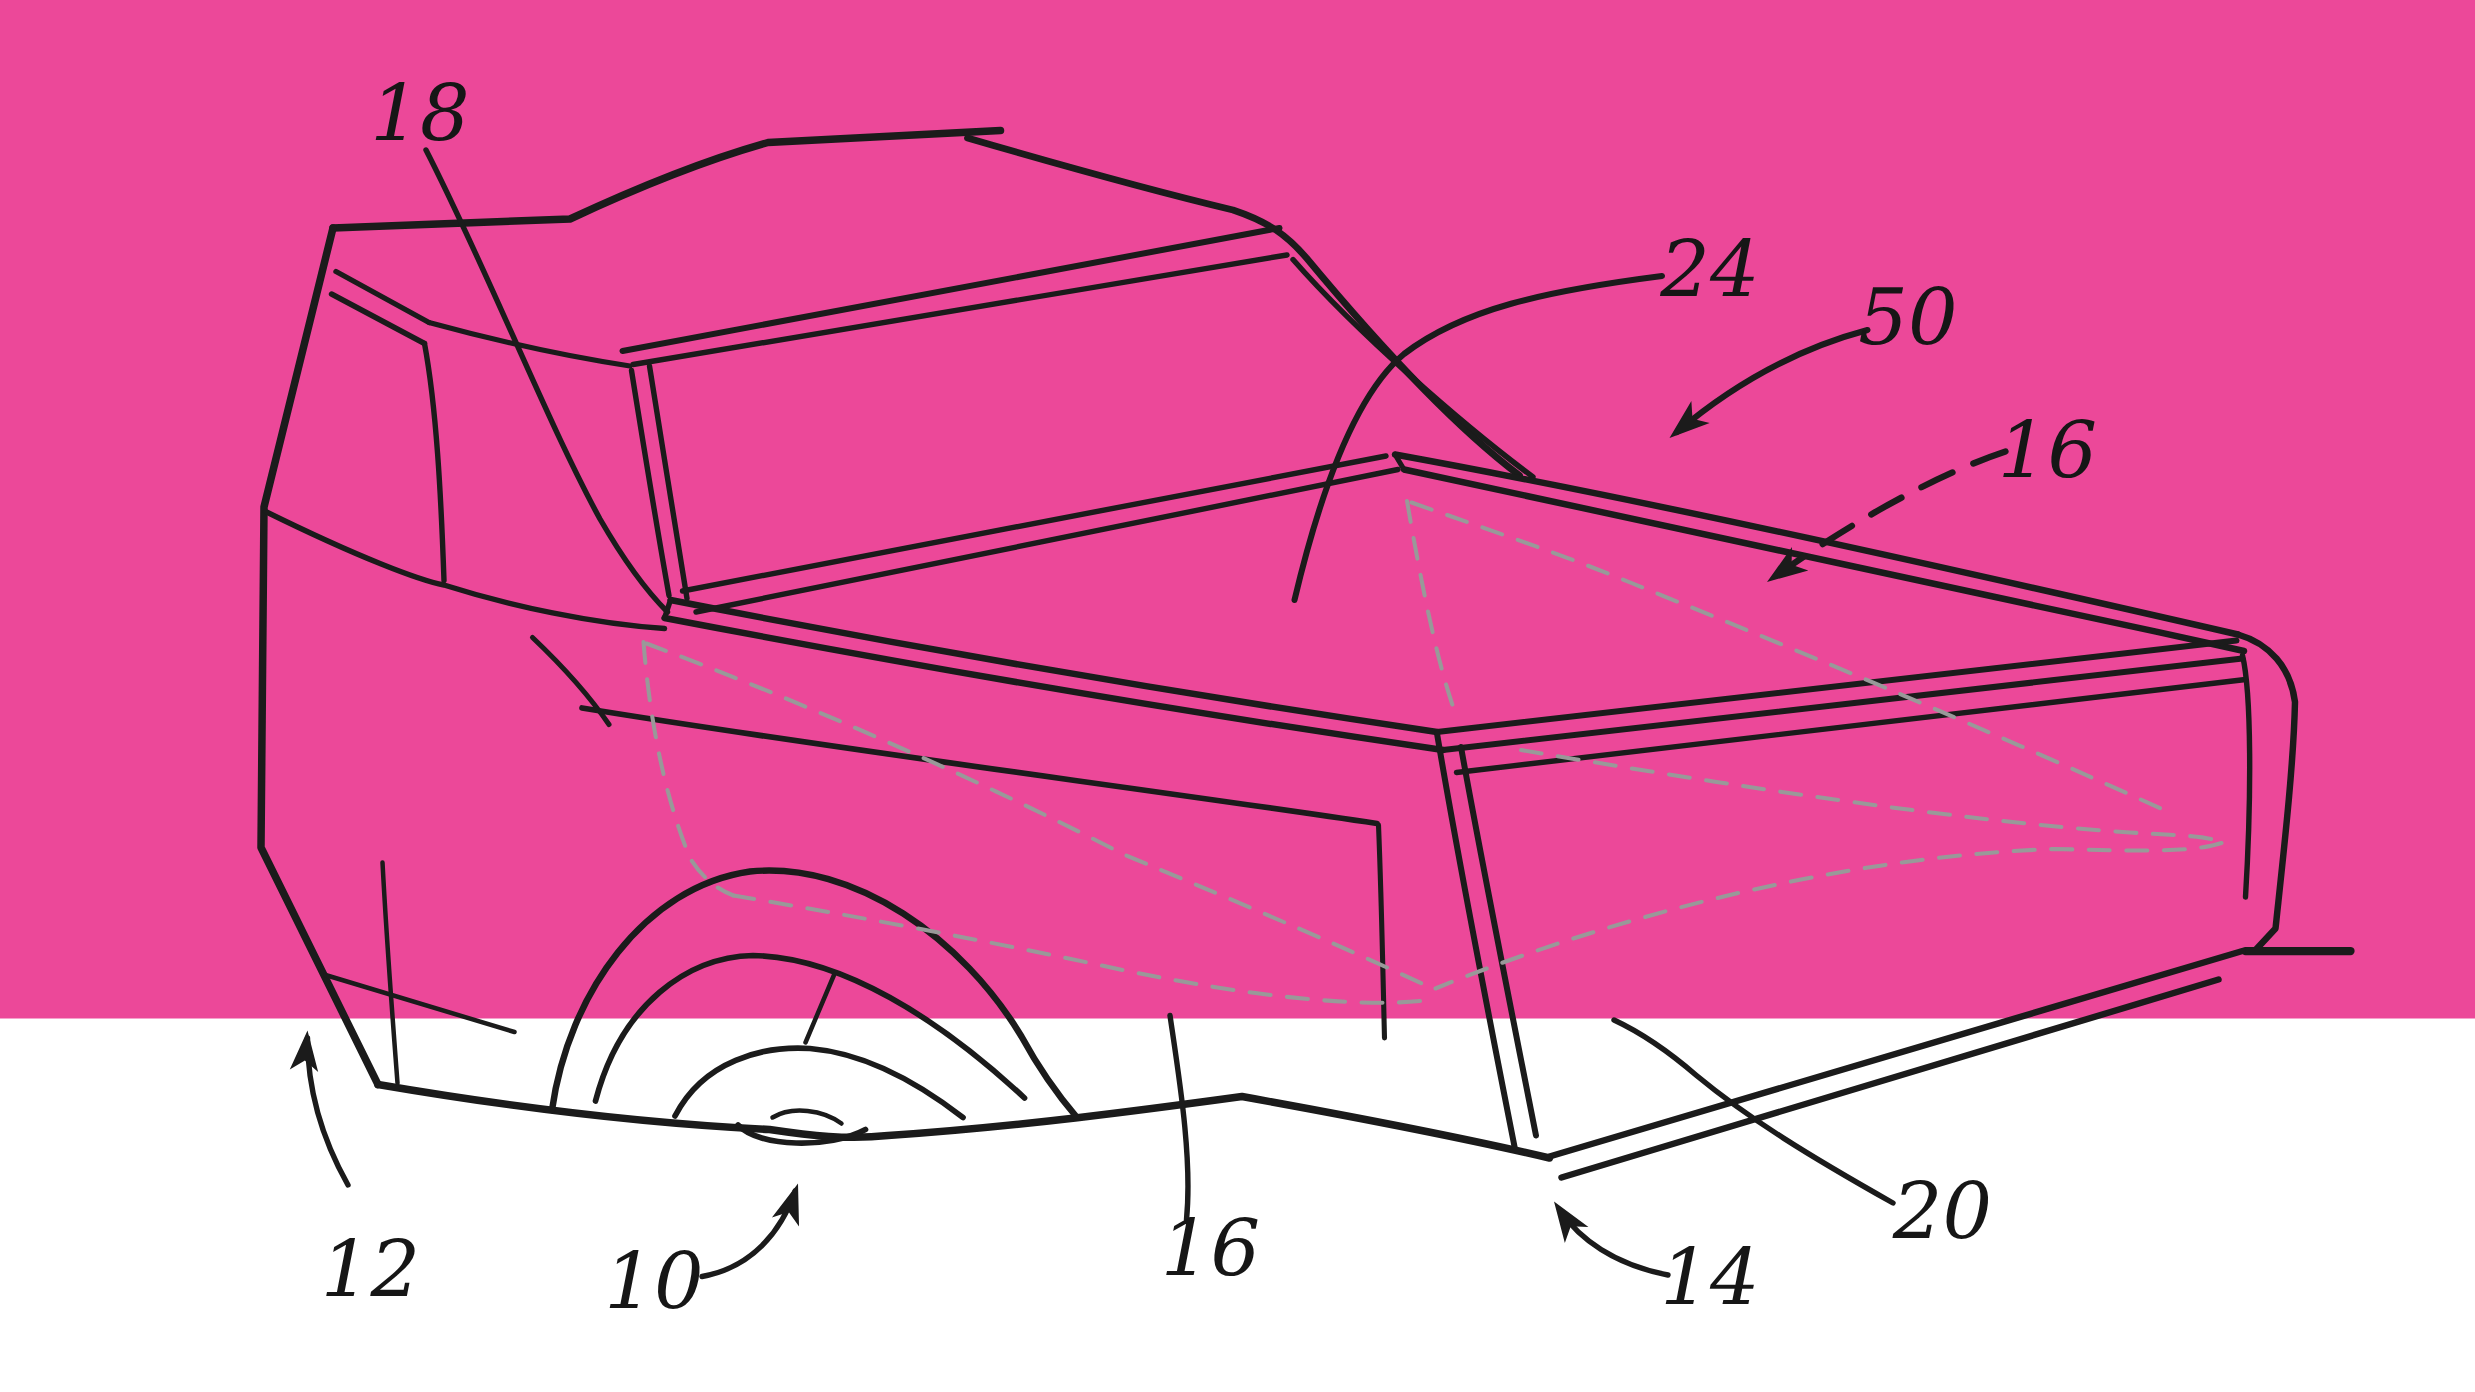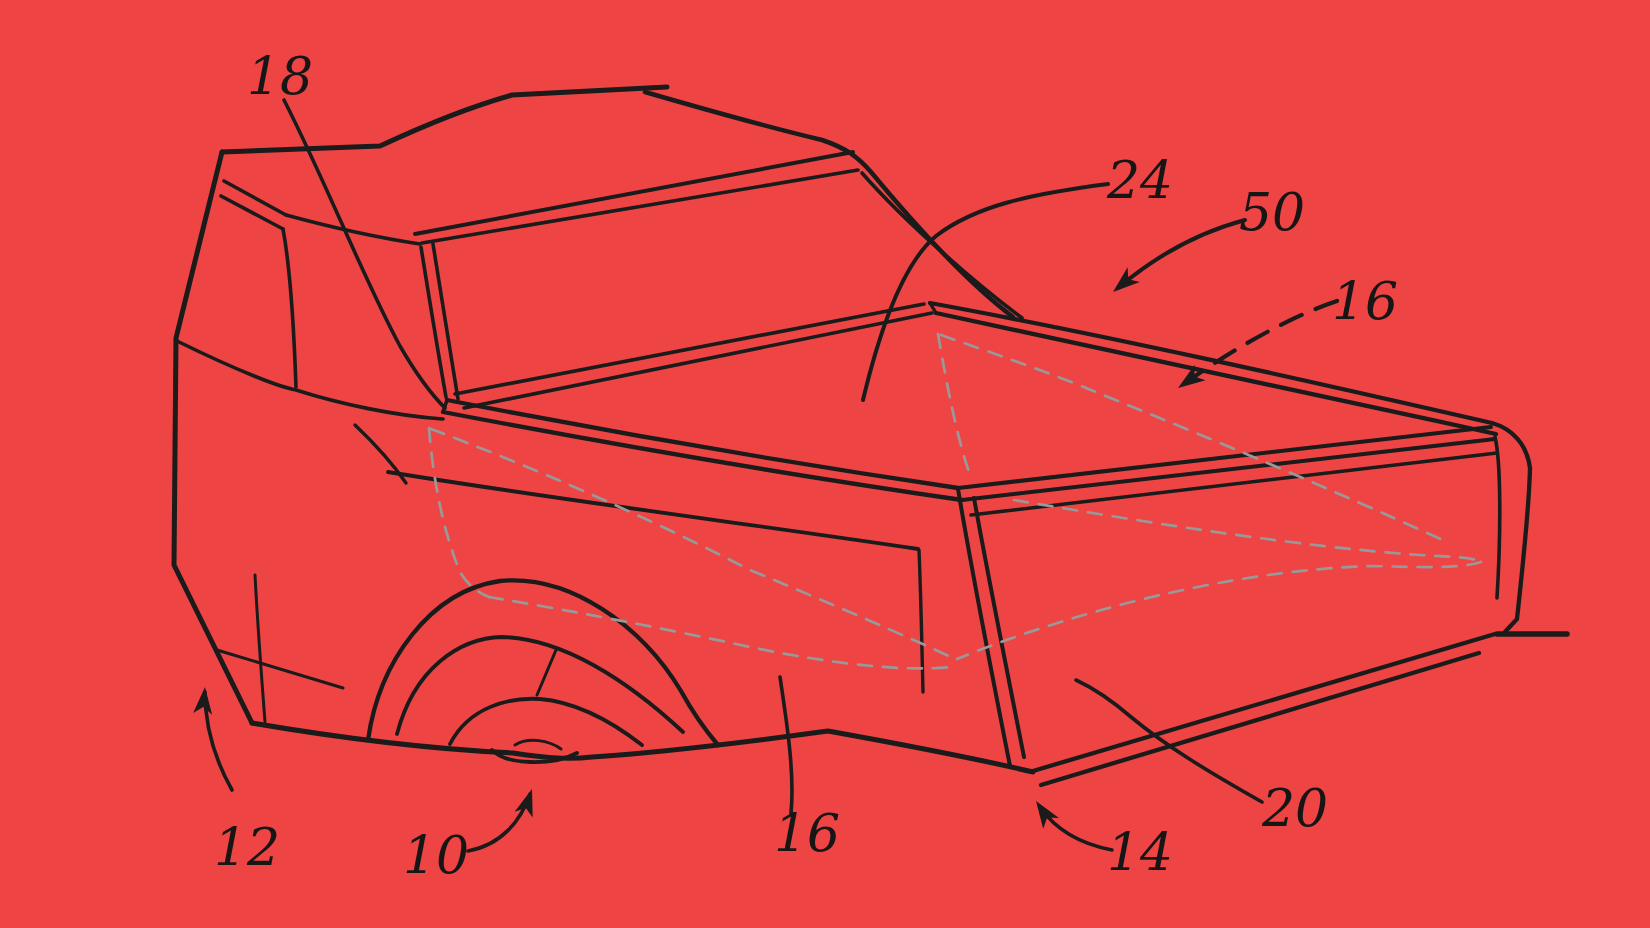--- a/index.html
+++ b/index.html
@@ -7,22 +7,22 @@
     padding: 0;
     background: #ffffff;
     width: 1650px;
     height: 928px;
     overflow: hidden;
     font-family: "DejaVu Serif", "Liberation Serif", serif;
   }
   .stage {
     position: relative;
     width: 1650px;
-    height: 928px;
-    background: #ef4444;
+    height: 679px;
+    background: #ec4899;
   }
   svg { display: block; }
   .ref-numeral {
     font-family: "DejaVu Serif", "Liberation Serif", serif;
     font-style: italic;
     font-size: 52px;
     fill: #161616;
   }
 </style>
 </head>

